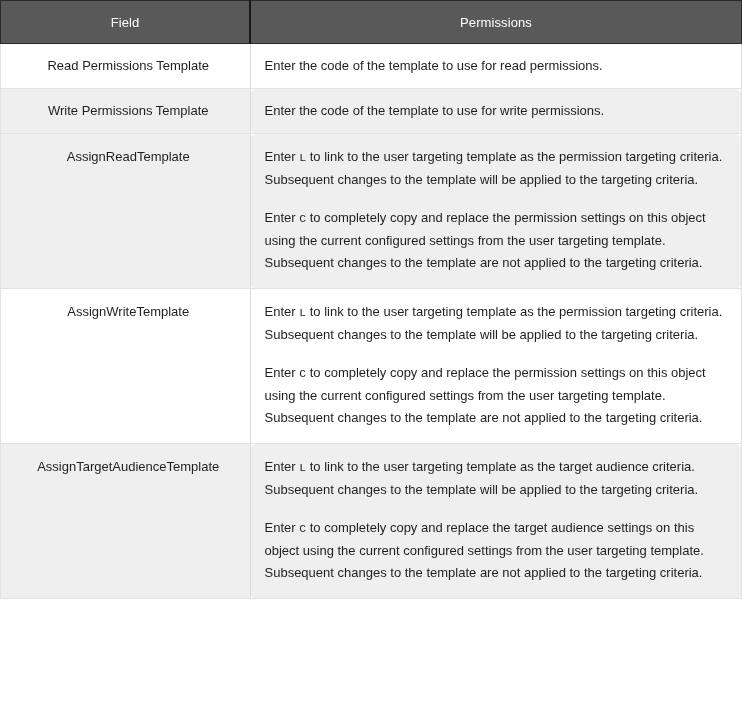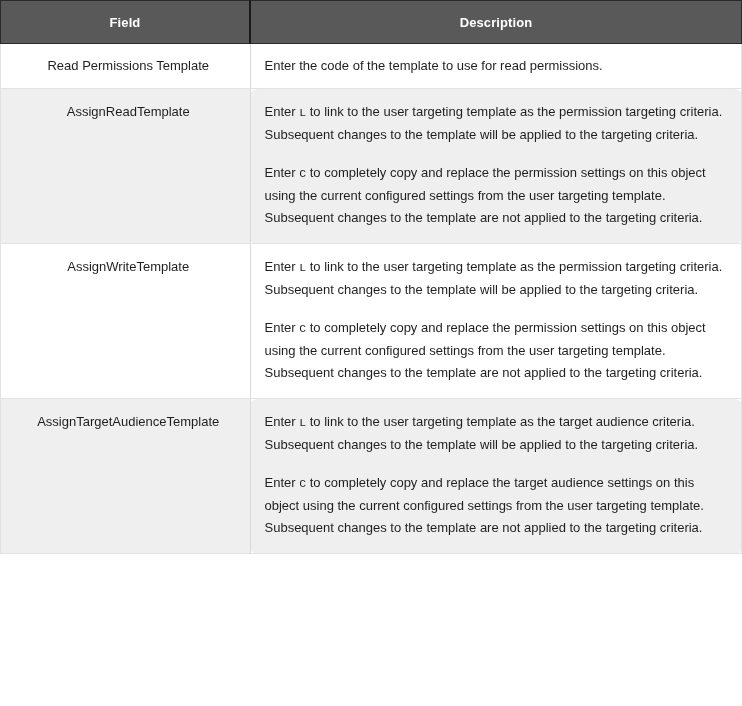--- a/index.html
+++ b/index.html
@@ -23,21 +23,21 @@
   table.doc-table {
     border-collapse: collapse;
     width: 742px;
     table-layout: fixed;
   }
 
   
   thead th {
     background: #595959;
     color: #ffffff;
-    font-weight: bold;
+    font-weight: normal;
     font-size: 13px;
     text-align: center;
     vertical-align: middle;
     height: 42px;
     padding: 0 6px;
     border: 1px solid #2b2b2b;
     letter-spacing: 0.1px;
     margin-left: 45px;
   }
   thead th.col-field { border-right: 2px solid #1a1a1a; }
@@ -81,28 +81,34 @@
   tbody tr.tall td { padding-top: 12px; padding-bottom: 14px; }
 </style>
 </head>
 <body>
 
 <div class="table-wrap">
   <table class="doc-table">
     <thead>
       <tr>
         <th class="col-field" style="width:236px">Field</th>
-        <th class="col-desc">Description</th>
+        <th class="col-desc">Permissions</th>
       </tr>
     </thead>
     <tbody id="table-body">
         <tr class="plain">
           <td class="col-field">Read Permissions Template</td>
           <td class="col-desc">
             <p class="para"><span>Enter the code of the template to use for read permissions.</span></p>
+          </td>
+        </tr>
+        <tr class="alt">
+          <td class="col-field">Write Permissions Template</td>
+          <td class="col-desc">
+            <p class="para"><span>Enter the code of the template to use for write permissions.</span></p>
           </td>
         </tr>
         <tr class="alt tall">
           <td class="col-field">AssignReadTemplate</td>
           <td class="col-desc">
             <p class="para"><span>Enter </span><span class="code">L</span><span> to link to the user targeting template as the permission targeting criteria. Subsequent changes to the template will be applied to the targeting criteria.</span></p>
             <p class="para"><span>Enter </span><span class="code">C</span><span> to completely copy and replace the permission settings on this object using the current configured settings from the user targeting template. Subsequent changes to the template are not applied to the targeting criteria.</span></p>
           </td>
         </tr>
         <tr class="plain tall">

